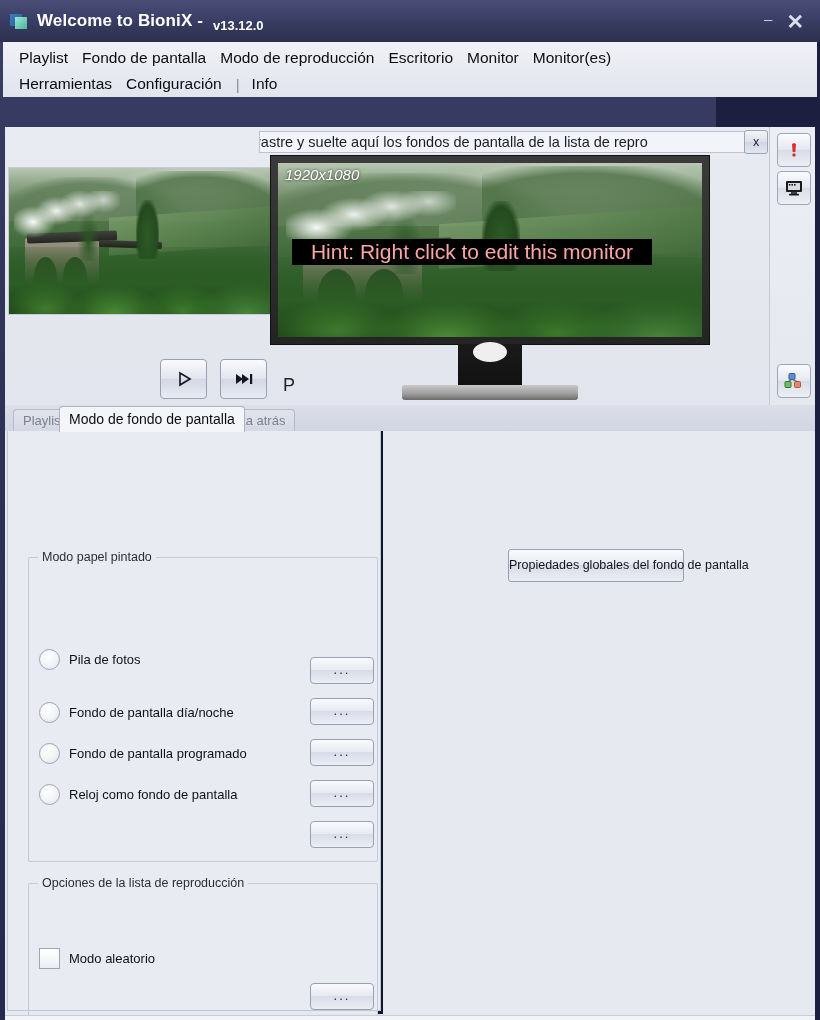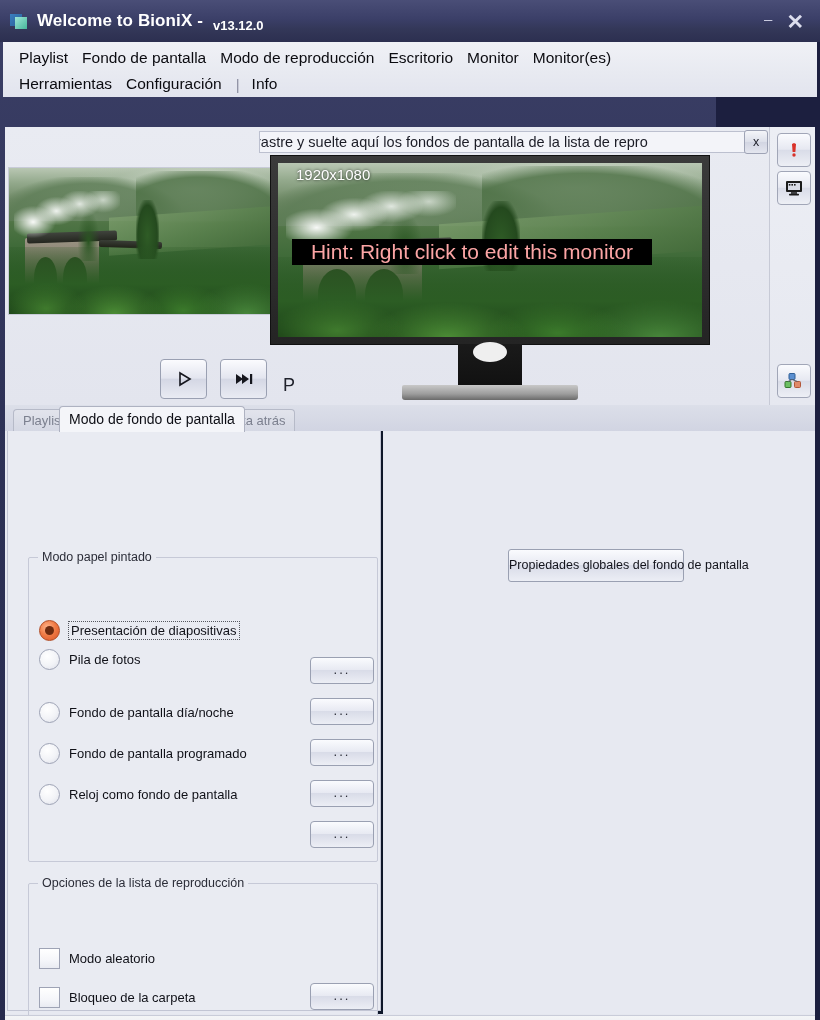--- a/index.html
+++ b/index.html
@@ -265,25 +265,26 @@
     padding: 7px;
   }
   .mon-screen {
     position: relative;
     width: 100%; height: 100%;
     overflow: hidden;
     background: #20301a;
   }
   .mon-res {
     position: absolute;
-    left: 18px; top: 3px;
+    left: 7px; top: 3px;
     color: #ffffff;
     font-size: 15px;
     z-index: 5;
     text-shadow: 0 0 3px rgba(0,0,0,.8);
+    font-style: italic;
   }
   .mon-hint {
     position: absolute;
     left: 14px; top: 51%;
     width: 360px;
     transform: translateY(-50%);
     background: #000;
     color: #fca5a5;
     font-size: 21px;
     line-height: 26px;
@@ -686,24 +687,20 @@
       <div class="tab active" style="left:54px;">Modo de fondo de pantalla</div>
       <div class="tab" style="left:196px;">Cuenta atrás</div>
     </div>
 
     <div class="leftpane">
       <div class="inner-frame">
 
         <div class="groupbox gb1">
           <div class="gb-title">Modo papel pintado</div>
 
-          <div class="optrow" style="top:55px;">
-            <div class="radio checked"></div>
-            <div class="optlabel focused">Presentación de diapositivas</div>
-          </div>
 
           <div class="optrow" style="top:84px;">
             <div class="radio"></div>
             <div class="optlabel">Pila de fotos</div>
           </div>
           <div class="dotsbtn" style="left:281px; top:99px;">...</div>
 
           <div class="optrow" style="top:137px;">
             <div class="radio"></div>
             <div class="optlabel">Fondo de pantalla día/noche</div>
@@ -726,24 +723,20 @@
         </div>
 
         <div class="groupbox gb2">
           <div class="gb-title">Opciones de la lista de reproducción</div>
 
           <div class="optrow" style="top:57px;">
             <div class="checkbox"></div>
             <div class="optlabel">Modo aleatorio</div>
           </div>
 
-          <div class="optrow" style="top:96px;">
-            <div class="checkbox"></div>
-            <div class="optlabel">Bloqueo de la carpeta</div>
-          </div>
           <div class="dotsbtn" style="left:281px; top:99px;">...</div>
         </div>
 
       </div>
     </div>
 
     <div class="rightpane">
       <div class="globalbtn">Propiedades globales del fondo de pantalla</div>
     </div>
 

